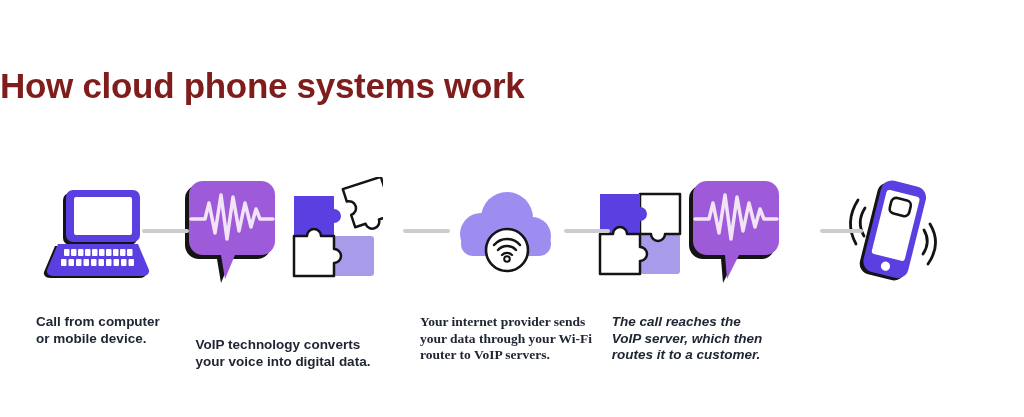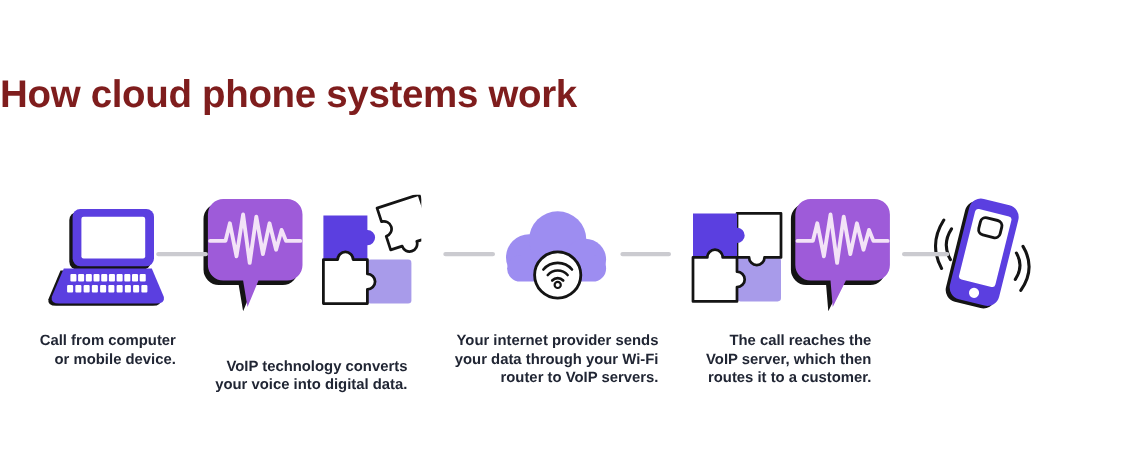--- a/index.html
+++ b/index.html
@@ -8,27 +8,27 @@
     font-family:"Liberation Sans", sans-serif; overflow:hidden;
   }
   .title {
     position:absolute; top:66px; left:0; width:100%;
     text-align:left; font-size:35px; font-weight:700;
     color:#7f1d1d; letter-spacing:-0.3px;
   }
   .step { position:absolute; top:172px; display:flex; flex-direction:column; align-items:center; }
   .icon-wrap { height:126px; display:flex; align-items:center; justify-content:center; }
   .caption {
-    margin-top:4px; font-size:13.5px; font-weight:700; line-height:1.24;
-    color:#212634; text-align:right; white-space:pre-line;
+    margin-top:16px; font-size:13.5px; font-weight:700; line-height:1.24;
+    color:#212634; text-align:left; white-space:pre-line;
   }
   .step1 { left:10px;  width:176px; }
   .step2 { left:188px; width:190px;gap:23px; }
-  .step3 { left:398px; width:216px; }
-  .step4 { left:626px; width:182px; }
+  .step3 { left:398px; width:216px;font-family:Liberation Serif, serif; }
+  .step4 { left:596px; width:182px;font-style:italic; }
   .step5 { left:798px; width:190px; }
   .connector { position:absolute; top:229px; height:4px; border-radius:2px; background:#cbcbd0; }
   .c1 { left:142px; width:47px; }
   .c2 { left:403px; width:47px; }
   .c3 { left:564px; width:46px; }
   .c4 { left:820px; width:43px; }
   svg { display:block; }
 </style>
 </head>
 <body>

